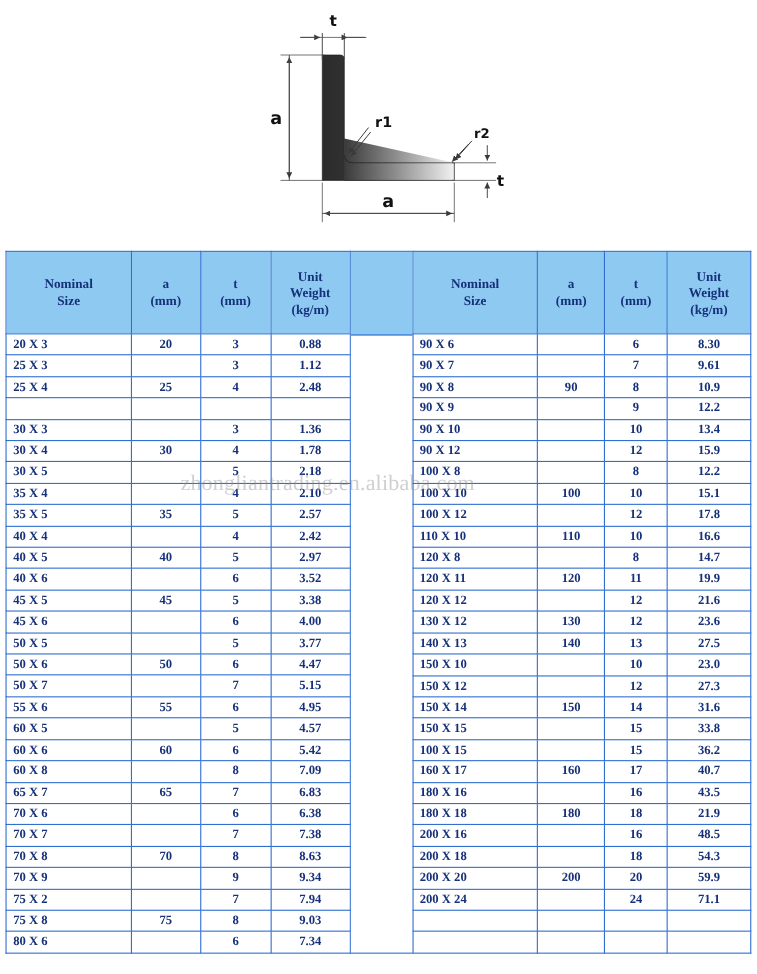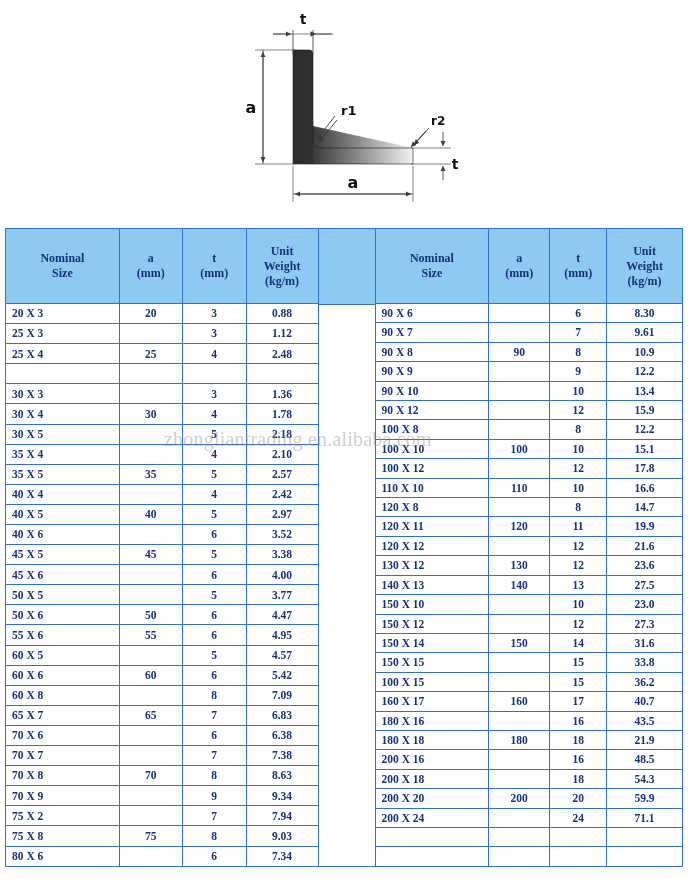--- a/index.html
+++ b/index.html
@@ -304,20 +304,26 @@
           <td class="">5</td>
           <td class="">3.77</td>
         </tr>
         <tr>
           <td class="name-cell">50 X 6</td>
           <td class="">50</td>
           <td class="">6</td>
           <td class="">4.47</td>
         </tr>
         <tr>
+          <td class="name-cell">50 X 7</td>
+          <td class=""></td>
+          <td class="">7</td>
+          <td class="">5.15</td>
+        </tr>
+        <tr>
           <td class="name-cell">55 X 6</td>
           <td class="">55</td>
           <td class="">6</td>
           <td class="">4.95</td>
         </tr>
         <tr>
           <td class="name-cell">60 X 5</td>
           <td class=""></td>
           <td class="">5</td>
           <td class="">4.57</td>

